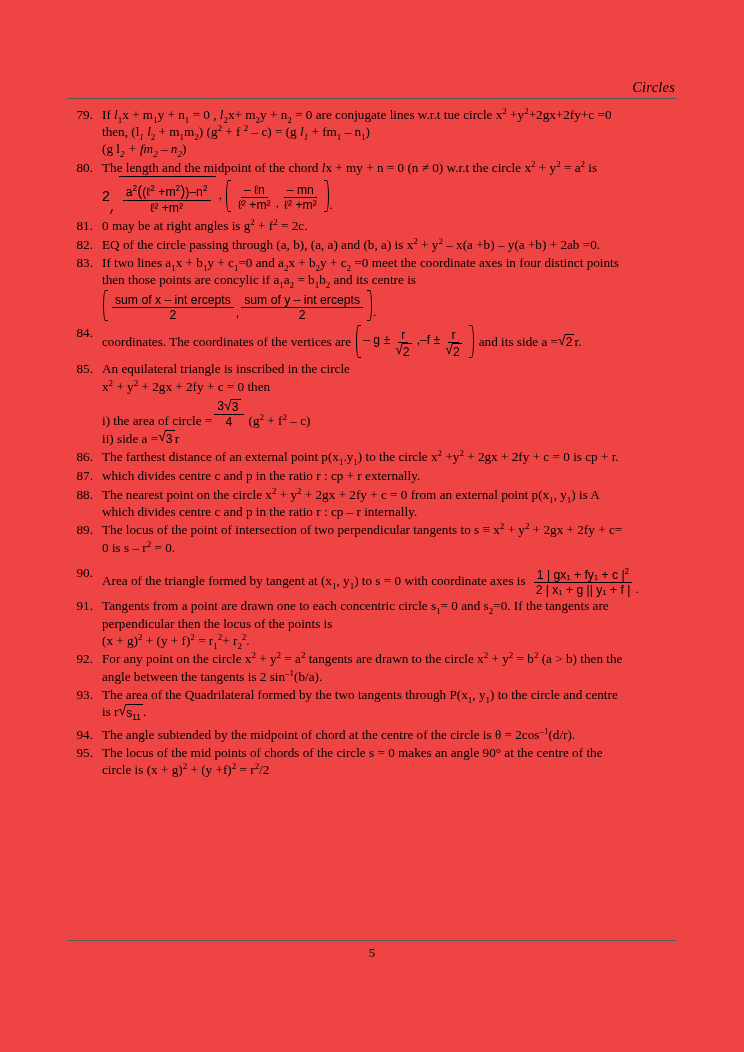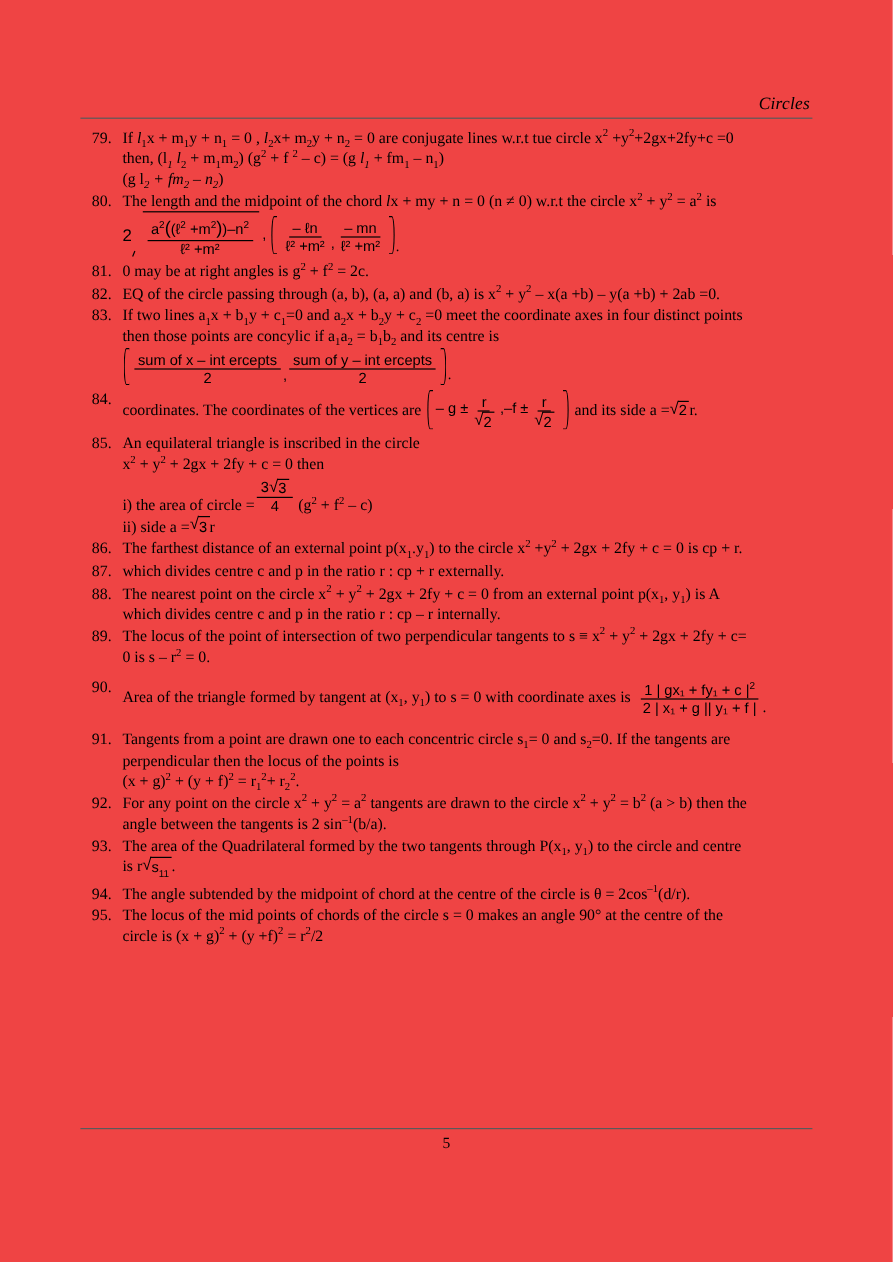--- a/index.html
+++ b/index.html
@@ -392,21 +392,21 @@
     </div>
 
     <div class="item">
       <div class="num">89.</div>
       <div class="txt">
         <p><span>The locus of the point of intersection of two perpendicular tangents to s ≡ x</span><sup>2</sup><span> + y</span><sup>2</sup><span> + 2gx + 2fy + c=</span></p>
         <p class="l2"><span>0 is s – r</span><sup>2</sup><span> = 0.</span></p>
       </div>
     </div>
 
-    <div class="item" style="margin-top:8px;margin-bottom:10px;">
+    <div class="item" style="margin-top:8px;margin-bottom:0;">
       <div class="num">90.</div>
       <div class="txt">
         <p style="display:flex;align-items:center;flex-wrap:nowrap;">
           <span><span>Area of the triangle formed by tangent at (x</span><sub>1</sub><span>, y</span><sub>1</sub><span>) to s = 0 with coordinate axes is</span></span>
           <span class="eq" style="margin-left:5px;">
             <span class="frac">
               <span class="n"><span>1 | gx₁ + fy₁ + c |</span><sup>2</sup></span>
               <span class="d">2 | x₁ + g || y₁ + f |</span>
             </span>
           </span>

